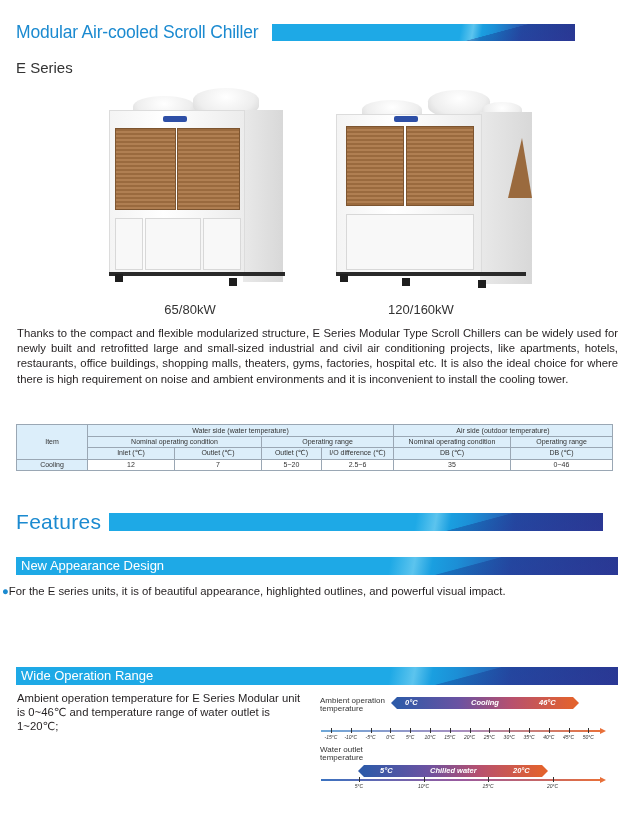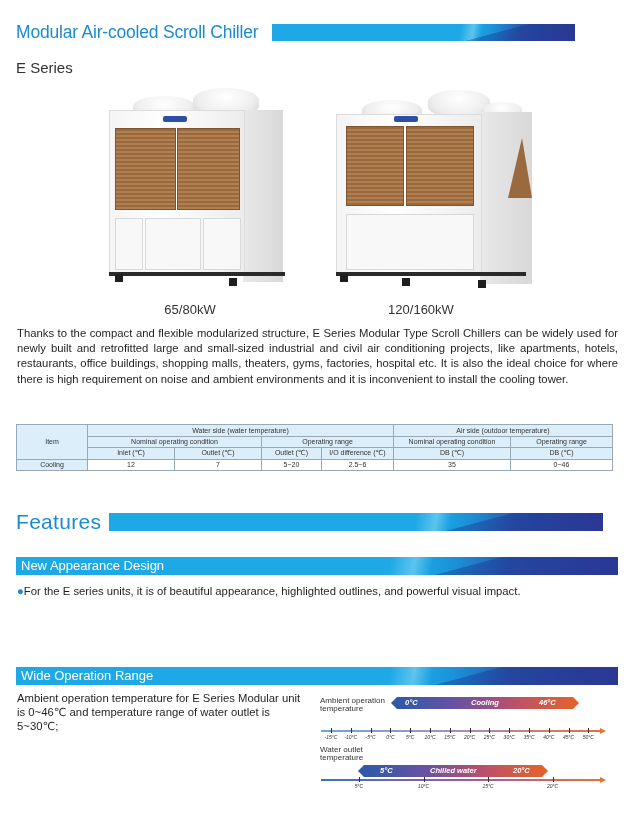--- a/index.html
+++ b/index.html
@@ -55,21 +55,21 @@
   
   table.spec { position: absolute; left: 16px; top: 424px; width: 597px; border-collapse: collapse; font-size: 7px; color: #333; }
   table.spec td { border: 1px solid #9aa7b4; text-align: center; height: 11.5px; padding: 0; }
   table.spec td.hd { background: #dceefa; }
   table.spec td.item { background: #dceefa; width: 71px; }
   table.spec tr.data td { background: #fff; }
   table.spec tr.data td.item { background: #dceefa; }
 
   .feat-title { font-size: 21px; color: #1b8ad0; letter-spacing: 0.3px; }
 
-  .bullets { position: absolute; left: 17px; top: 584px; width: 601px; font-size: 11.3px; line-height: 15.2px; text-align: justify; }
+  .bullets { position: absolute; left: 2px; top: 584px; width: 601px; font-size: 11.3px; line-height: 15.2px; text-align: justify; }
   .bullet-dot { color: #1b8ad0; }
 
   .range-text { position: absolute; left: 17px; top: 692px; width: 285px; font-size: 11.3px; line-height: 13.8px; }
 
   
   .diag-label { position: absolute; font-size: 8px; line-height: 8px; color: #333; }
   .arrow-bar { position: absolute; height: 12px; }
   .arrow-bar .body { position: absolute; top: 0; left: 6px; right: 6px; height: 12px; }
   .arrow-bar .tip-l { position: absolute; left: 0; top: 0; width: 0; height: 0; border-top: 6px solid transparent; border-bottom: 6px solid transparent; }
   .arrow-bar .tip-r { position: absolute; right: 0; top: 0; width: 0; height: 0; border-top: 6px solid transparent; border-bottom: 6px solid transparent; }
@@ -168,21 +168,21 @@
 </div>
 
 <div class="bullets">
   <div><span class="bullet-dot">●</span><span>For the E series units, it is of beautiful appearance, highlighted outlines, and powerful visual impact.</span></div>
 </div>
 
 <div class="section-bar" style="top:667px;">
   <span>Wide Operation Range</span>
 </div>
 
-<p class="range-text">Ambient operation temperature for E Series Modular unit is 0~46℃ and temperature range of water outlet is 5~30℃;</p>
+<p class="range-text">Ambient operation temperature for E Series Modular unit is 0~46℃ and temperature range of water outlet is 1~20℃;</p>
 
 <div class="diag-label" style="left:320px; top:697px;">
   <div>Ambient operation</div>
   <div>temperature</div>
 </div>
 <div class="arrow-bar" style="left:391px; top:697px; width:188px;">
   <div class="tip-l" style="border-right:6px solid #2e5aa8;"></div>
   <div class="body" style="background:linear-gradient(90deg,#2e5aa8 0%,#6a52a2 35%,#b7506e 65%,#e2622e 100%);"></div>
   <div class="tip-r" style="border-left:6px solid #e2622e;"></div>
   <span class="lbl" style="left:14px;">0°C</span>

